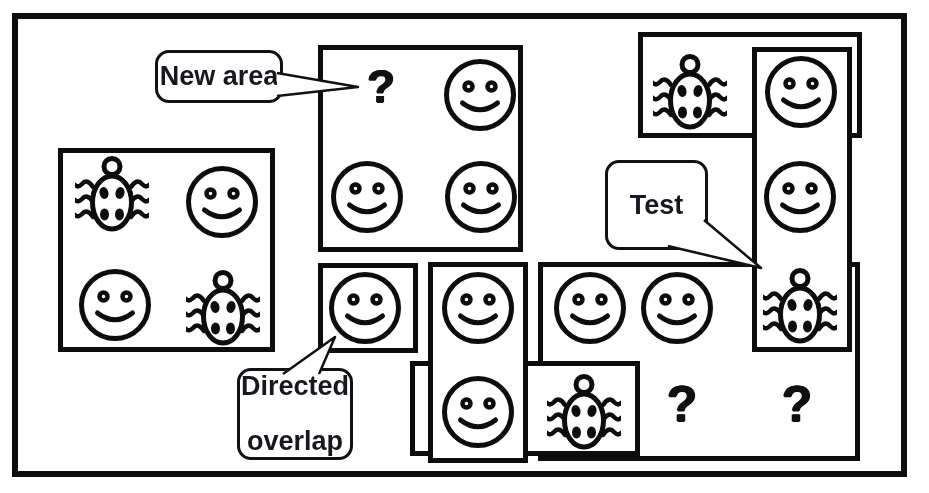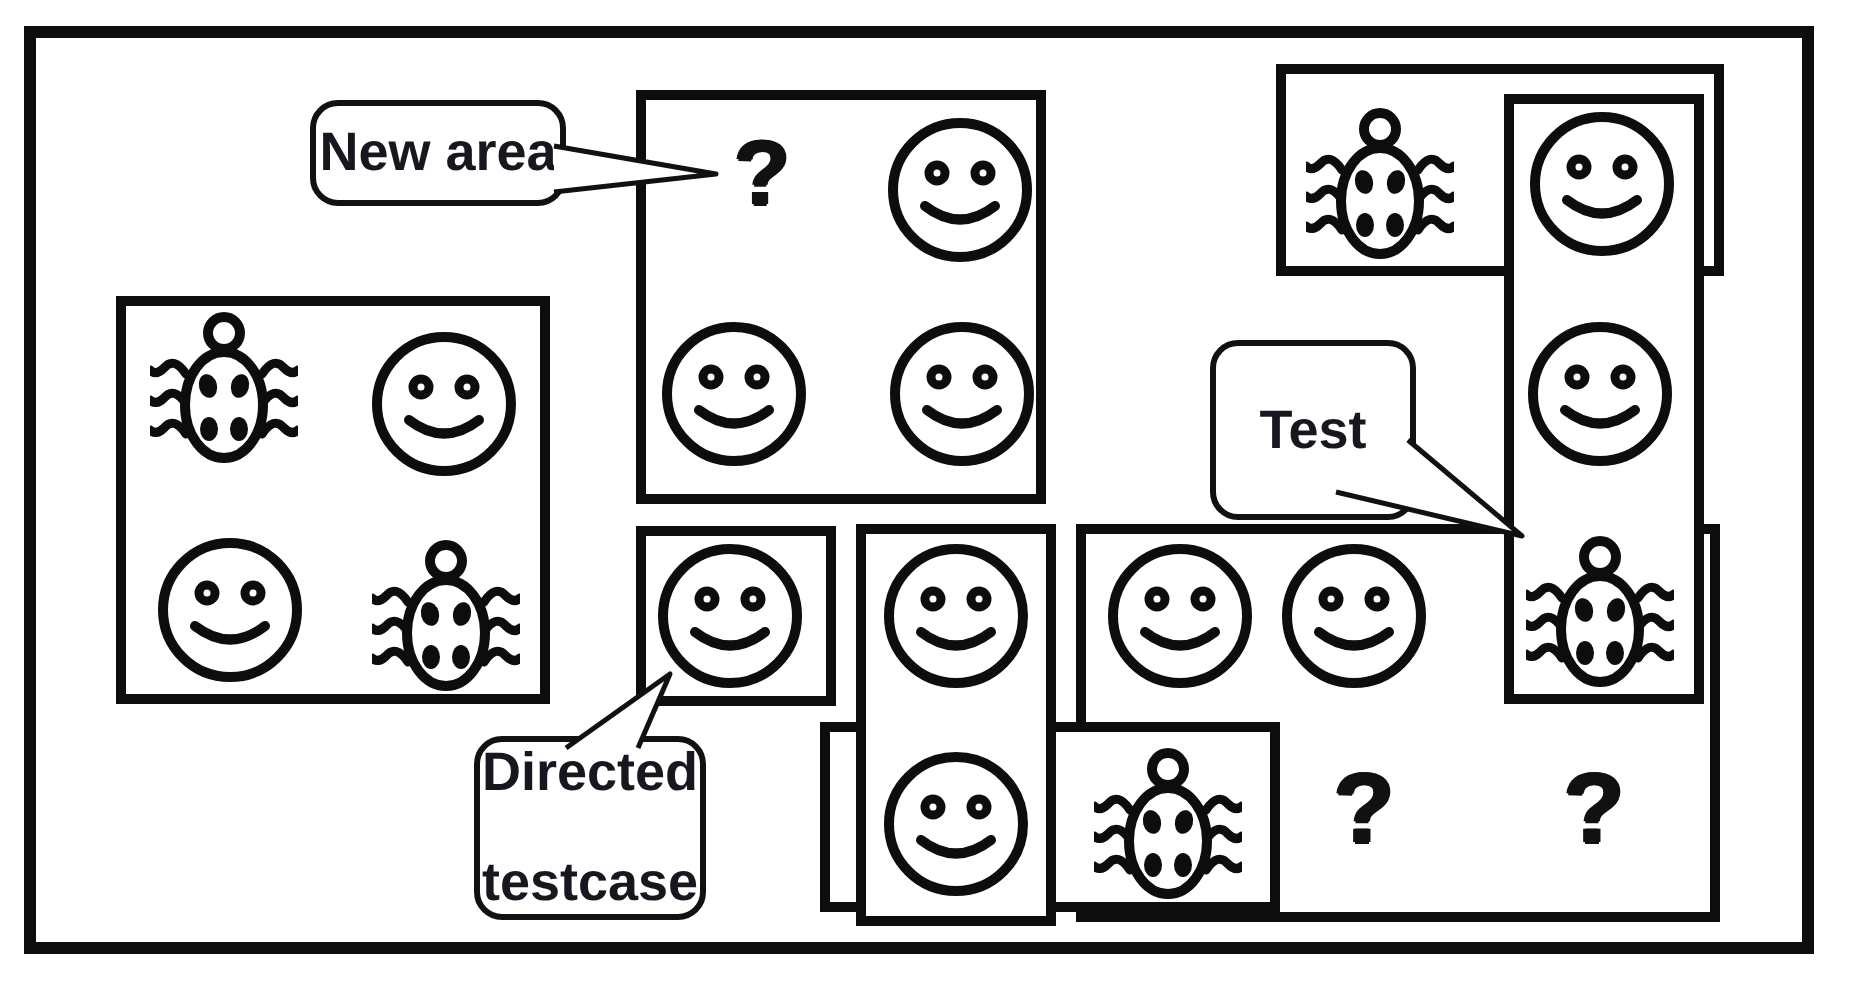--- a/index.html
+++ b/index.html
@@ -127,26 +127,26 @@
       <use href="#sym-smiley"></use>
     </svg>
 
   <span class="qmark small" style="left:381px;top:87px;">?</span>
   <span class="qmark large" style="left:682px;top:405px;">?</span>
   <span class="qmark large" style="left:797px;top:405px;">?</span>
 
   <div class="bubble" style="left:155px;top:50px;width:128px;height:53px;">
     <span>New area</span>
   </div>
-  <div class="bubble" style="left:605px;top:170px;width:103px;height:90px;">
+  <div class="bubble" style="left:605px;top:160px;width:103px;height:90px;">
     <span>Test</span>
   </div>
   <div class="bubble" style="left:237px;top:368px;width:116px;height:92px;gap:22px;">
     <span>Directed</span>
-    <span>testcase</span>
+    <span>overlap</span>
   </div>
 
   <svg class="tails" viewBox="0 0 929 493">
     <path d="M277,73 L358,87 L277,96" fill="#ffffff" stroke="#111111" stroke-width="2.5" stroke-linejoin="round"></path>
     <path d="M704,220 L761,268 L668,246" fill="#ffffff" stroke="#111111" stroke-width="2.5" stroke-linejoin="round"></path>
     <path d="M283,374 L335,337 L319,374" fill="#ffffff" stroke="#111111" stroke-width="2.5" stroke-linejoin="round"></path>
   </svg>
 
 </div>
 

